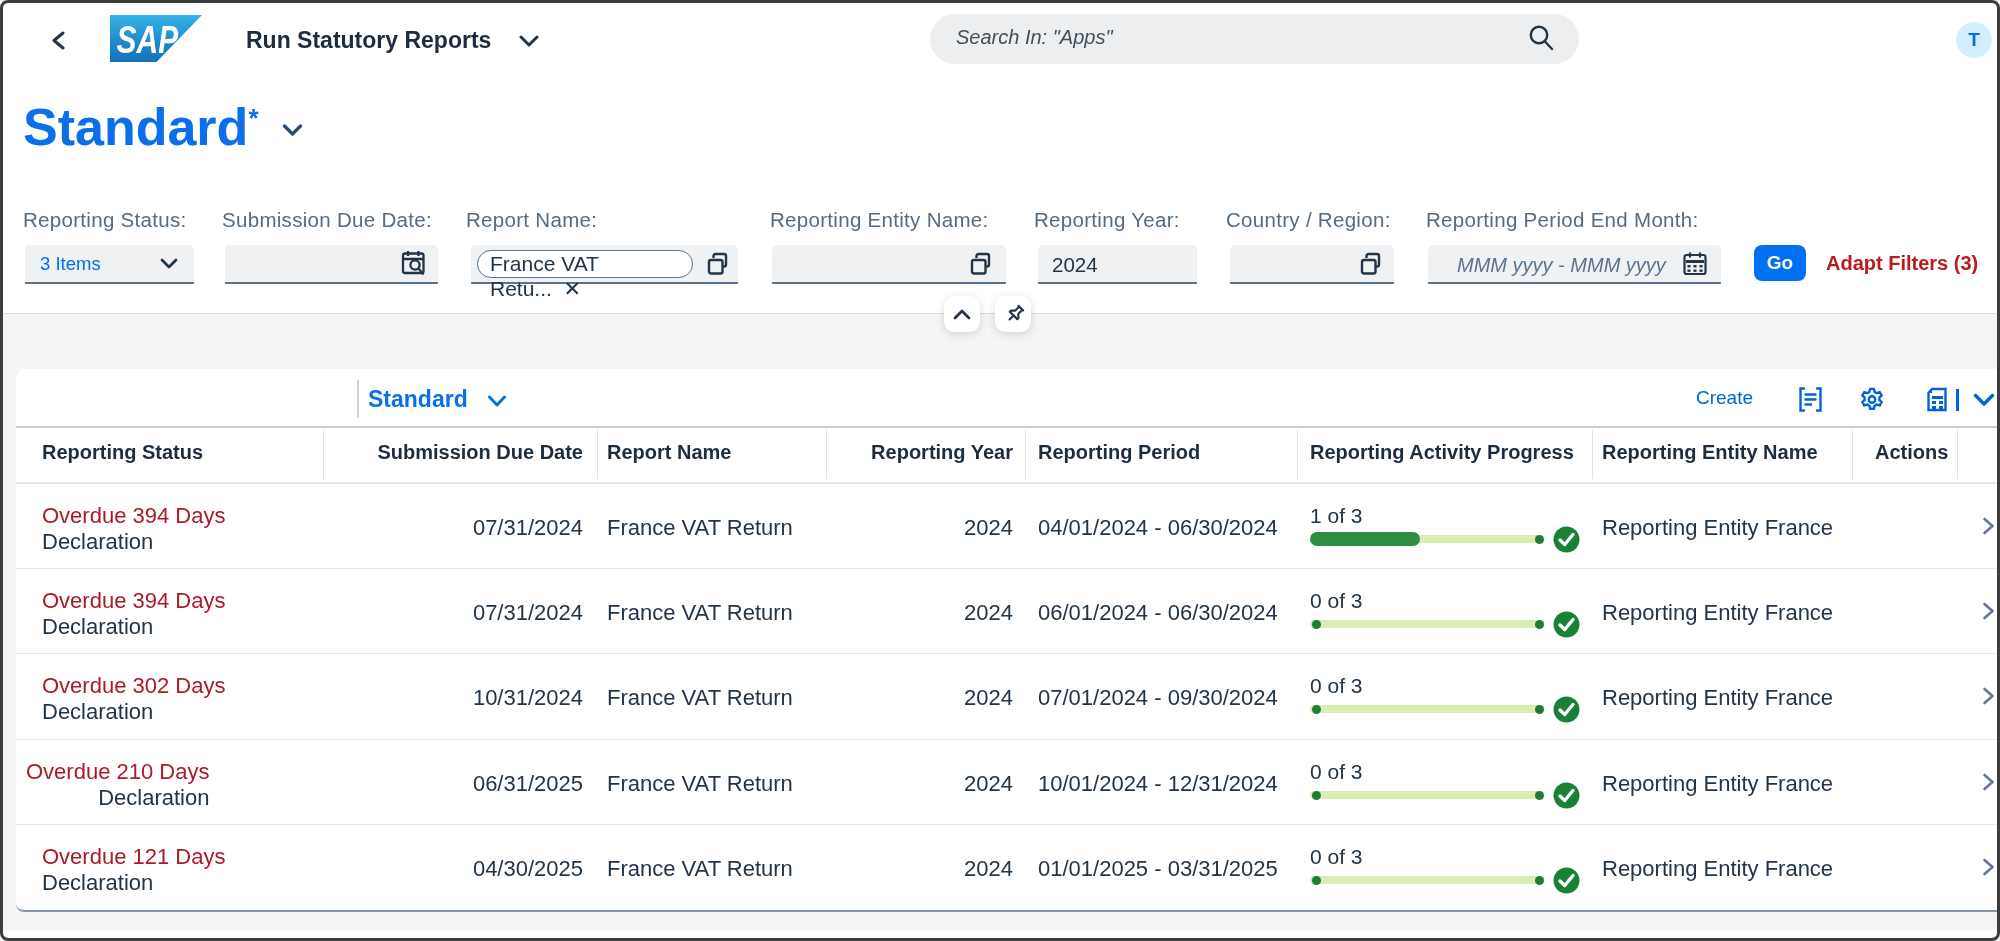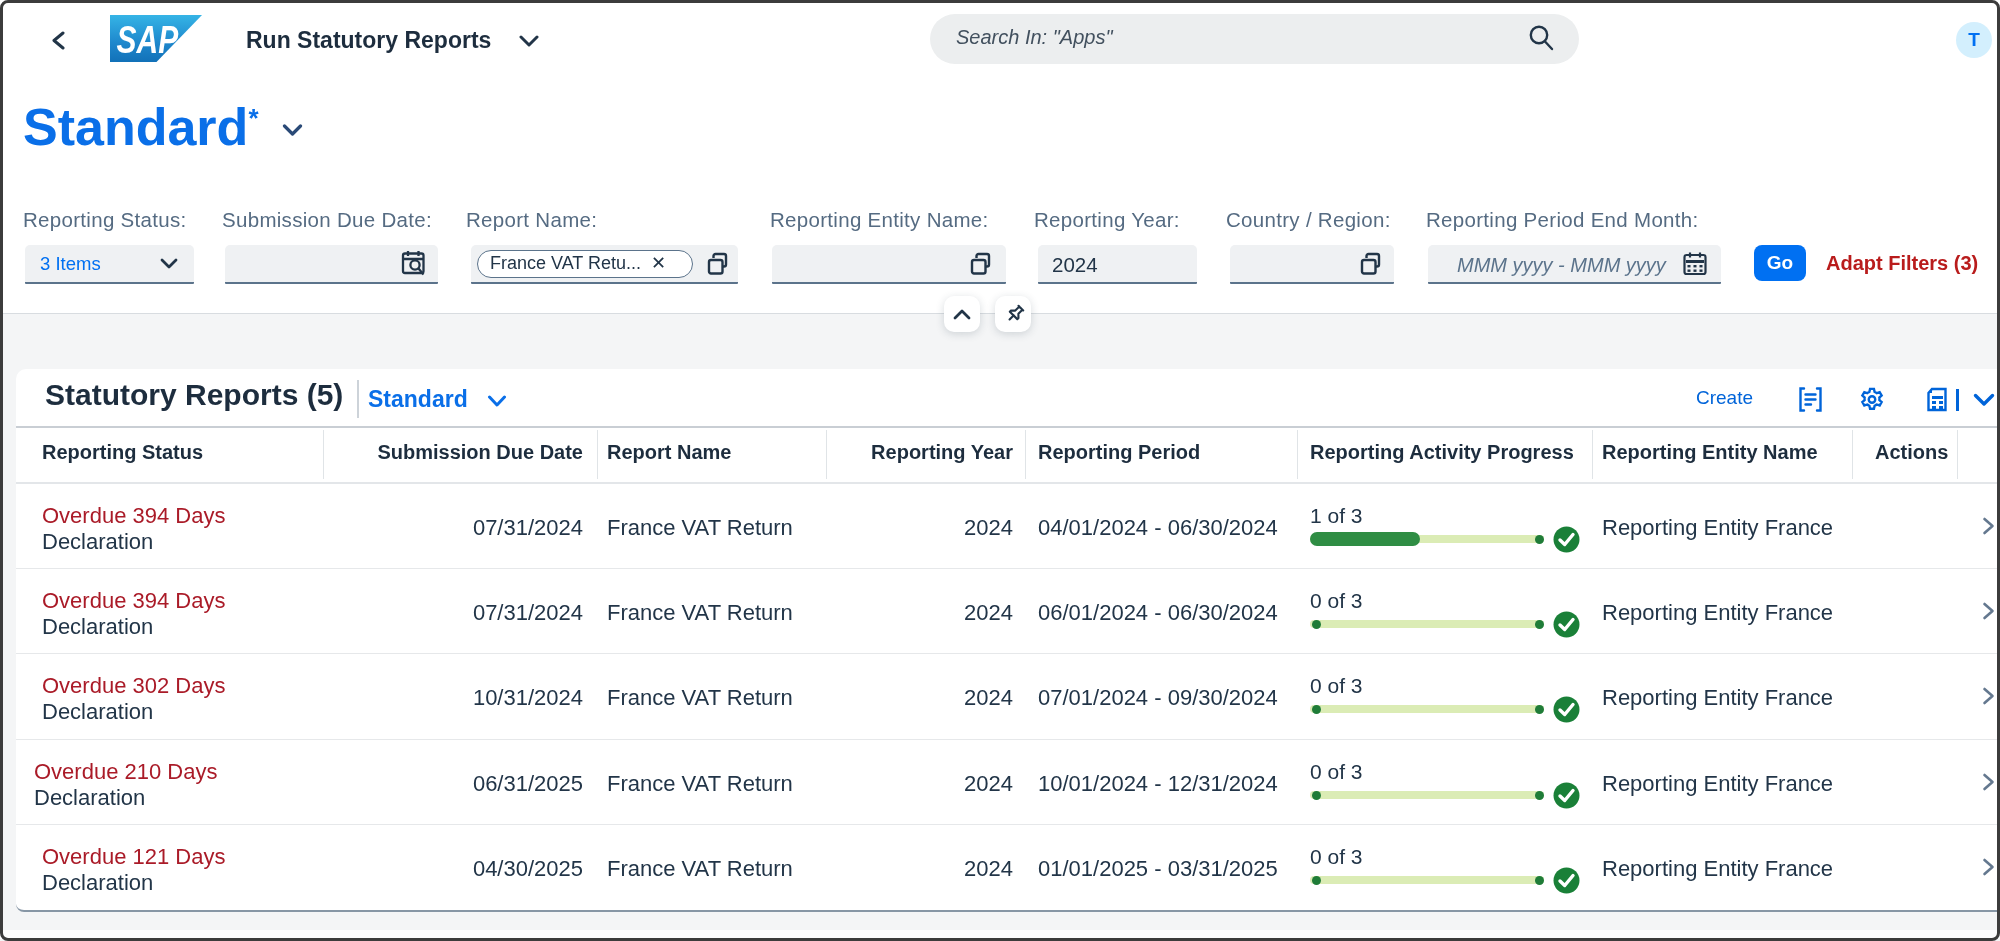--- a/index.html
+++ b/index.html
@@ -73,21 +73,21 @@
   <g fill="none" stroke="#223548" stroke-width="2.3">
     <rect x="2" y="3.5" width="20.5" height="19.5" rx="2"></rect>
     <path d="M7 1 V6 M17.5 1 V6 M2.5 9 H22"></path>
     <circle cx="14" cy="15" r="4.6"></circle>
     <path d="M17.3 18.3 L22.5 24.5"></path>
   </g>
 </svg>
 
 <div class="abs lbl" style="left:466px;top:208px;">Report Name:</div>
 <div class="abs finput" style="left:471px;top:245px;width:267px;"></div>
-<div class="abs" style="left:477px;top:250px;width:216px;height:28px;border:1.8px solid #5b738b;border-radius:14px;background:#fff;font-size:18px;color:#223548;line-height:25px;padding-left:12px;">France VAT Retu...&nbsp;&nbsp;✕</div>
+<div class="abs" style="left:477px;top:250px;width:216px;height:28px;border:1.8px solid #5b738b;border-radius:14px;background:#fff;font-size:21px;color:#223548;line-height:25px;padding-left:12px;">France VAT Retu...&nbsp;&nbsp;✕</div>
 <svg class="abs" style="left:705px;top:251px;" width="26" height="26" viewBox="0 0 26 26">
   <g fill="none" stroke="#223548" stroke-width="2.4">
     <path d="M8.5 7 V5 a2 2 0 0 1 2-2 H19 a2 2 0 0 1 2 2 V13.5 a2 2 0 0 1-2 2 H17.5"></path>
     <rect x="4" y="9" width="13.5" height="13.5" rx="2"></rect>
   </g>
 </svg>
 
 <div class="abs lbl" style="left:770px;top:208px;">Reporting Entity Name:</div>
 <div class="abs finput" style="left:772px;top:245px;width:234px;"></div>
 <svg class="abs" style="left:968px;top:251px;" width="26" height="26" viewBox="0 0 26 26">
@@ -140,21 +140,20 @@
 <svg class="abs" style="left:1002px;top:302px;z-index:6;" width="25" height="25" viewBox="0 0 25 25">
   <g fill="none" stroke="#223548" stroke-width="2.1" stroke-linecap="round" stroke-linejoin="round" transform="rotate(45 12.5 12.5)">
     <path d="M9.2 3.5 H15.8 M10.3 3.5 V9.2 L7.2 12.2 V13.8 H17.8 V12.2 L14.7 9.2 V3.5"></path>
     <path d="M12.5 13.8 V19.5"></path>
   </g>
 </svg>
 
 <div class="abs" id="card" style="left:16px;top:369px;width:1981px;height:543px;background:#fff;border-radius:10px 0 0 8px;border-bottom:2.5px solid #8796a5;z-index:2;"></div>
 <div class="abs" style="z-index:3;left:16px;top:369px;width:1981px;height:543px;" id="cardinner">
 
-  <div class="abs" style="left:29px;top:9px;font-size:30px;font-weight:bold;color:#1d2d3e;">Statutory Reports (5)</div>
   <div class="abs" style="left:341px;top:11px;width:1.5px;height:38px;background:#cdd3d9;"></div>
   <div class="abs" style="left:352px;top:17px;font-size:23px;font-weight:bold;color:#0a6fe8;">Standard</div>
   <svg class="abs" style="left:471px;top:26px;" width="20" height="13" viewBox="0 0 20 13">
       <path d="M2.5 2 L10 10 L17.5 2" fill="none" stroke="#0a6fe8" stroke-width="3" stroke-linecap="round" stroke-linejoin="round"></path>
     </svg>
   <div class="abs" style="left:1680px;top:18px;font-size:19px;color:#0064d9;">Create</div>
 
   <svg class="abs" style="left:1781px;top:17px;" width="27" height="27" viewBox="0 0 27 27">
     <g fill="none" stroke="#0064d9" stroke-width="2.4" stroke-linecap="round">
       <path d="M7 2.5 H3.5 V24.5 H7"></path>
@@ -268,21 +267,21 @@
       <circle cx="14.5" cy="14.5" r="13" fill="#1a8038"></circle>
       <path d="M8 15 L12.7 19.5 L21 9.5" fill="none" stroke="#fff" stroke-width="3.4" stroke-linecap="round" stroke-linejoin="round"></path>
     </svg>
   <div class="cell1" style="left:1586px;">Reporting Entity France</div>
   <svg class="rowchev" width="13" height="18" viewBox="0 0 13 18">
       <path d="M2.5 2 L10.5 9 L2.5 16" fill="none" stroke="#64788f" stroke-width="2.6" stroke-linecap="round" stroke-linejoin="round"></path>
     </svg>
 </div>
 <div class="rline" style="top:739px;"></div>
 <div class="row" style="top:739px;">
-  <div class="abs l2" style="left:18px;top:19.5px;"><span class="red">Overdue 210 Days</span><br>Declaration</div>
+  <div class="abs l2" style="left:10px;top:19.5px;text-align:right;"><span class="red">Overdue 210 Days</span><br>Declaration</div>
   <div class="cell1" style="left:0;width:567px;text-align:right;">06/31/2025</div>
   <div class="cell1" style="left:591px;">France VAT Return</div>
   <div class="cell1" style="left:0;width:997px;text-align:right;">2024</div>
   <div class="cell1" style="left:1022px;">10/01/2024 - 12/31/2024</div>
   <div class="abs" style="left:1294px;top:21px;font-size:21px;color:#223548;">0 of 3</div>
   <div class="track" style="left:1294px;"></div>
   <div class="pdot" style="left:1296px;"></div>
   <div class="pdot" style="left:1519px;"></div>
   <svg class="pcirc" width="29" height="29" viewBox="0 0 29 29">
       <circle cx="14.5" cy="14.5" r="13" fill="#1a8038"></circle>

